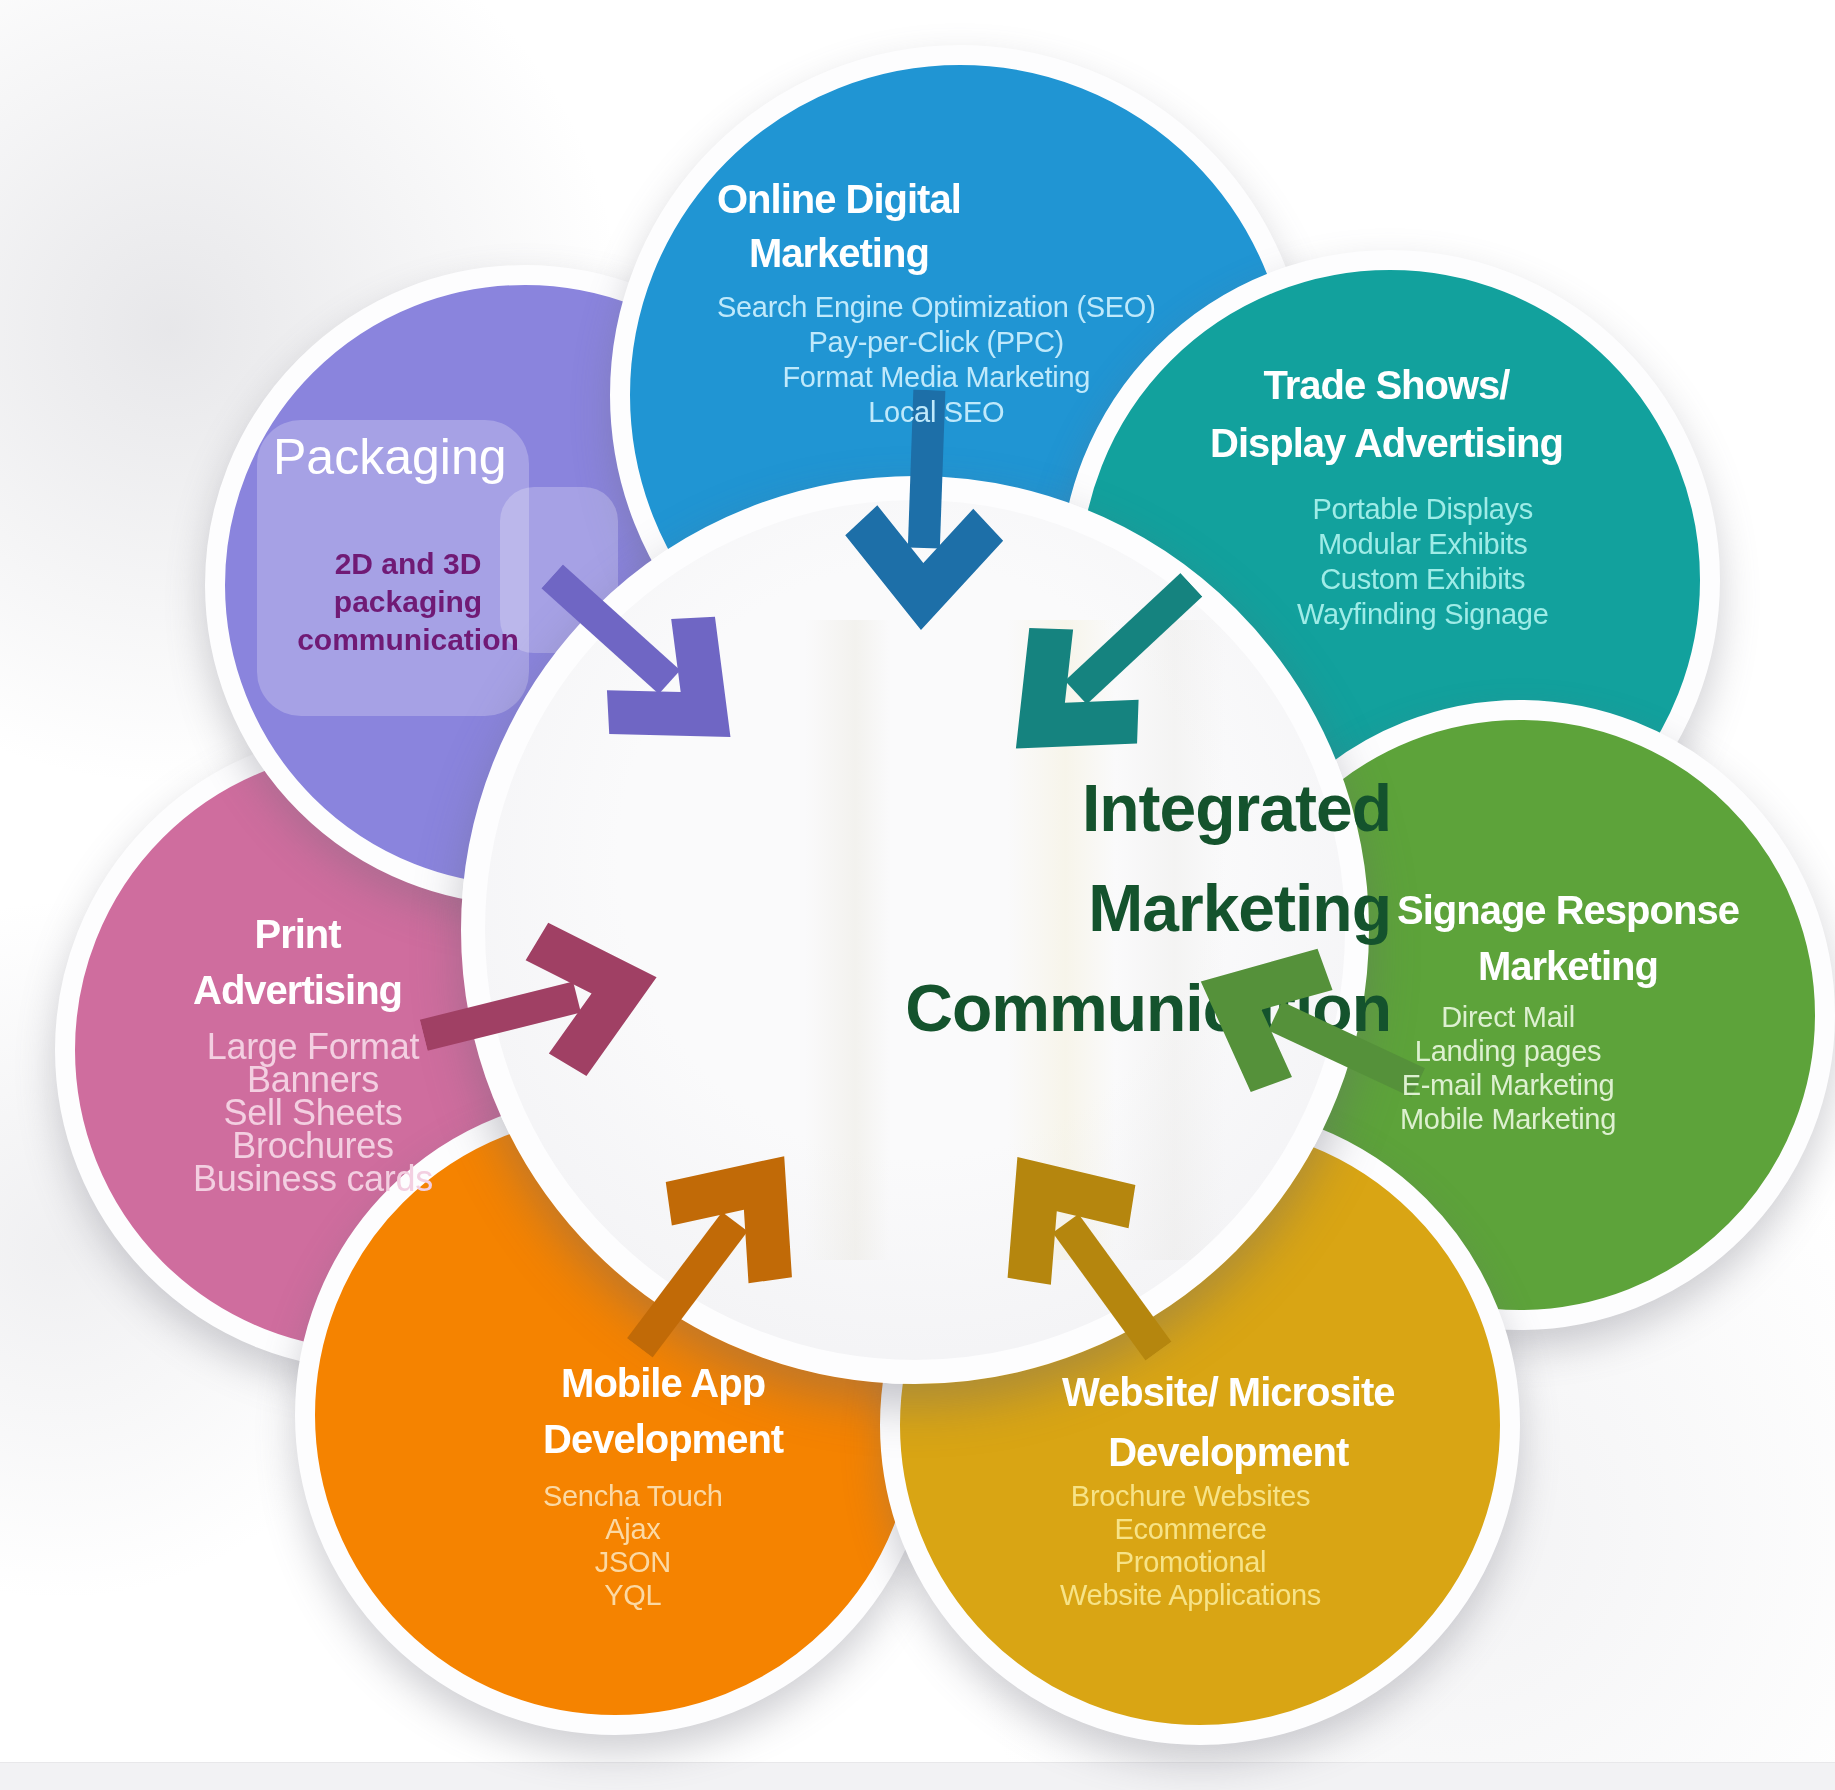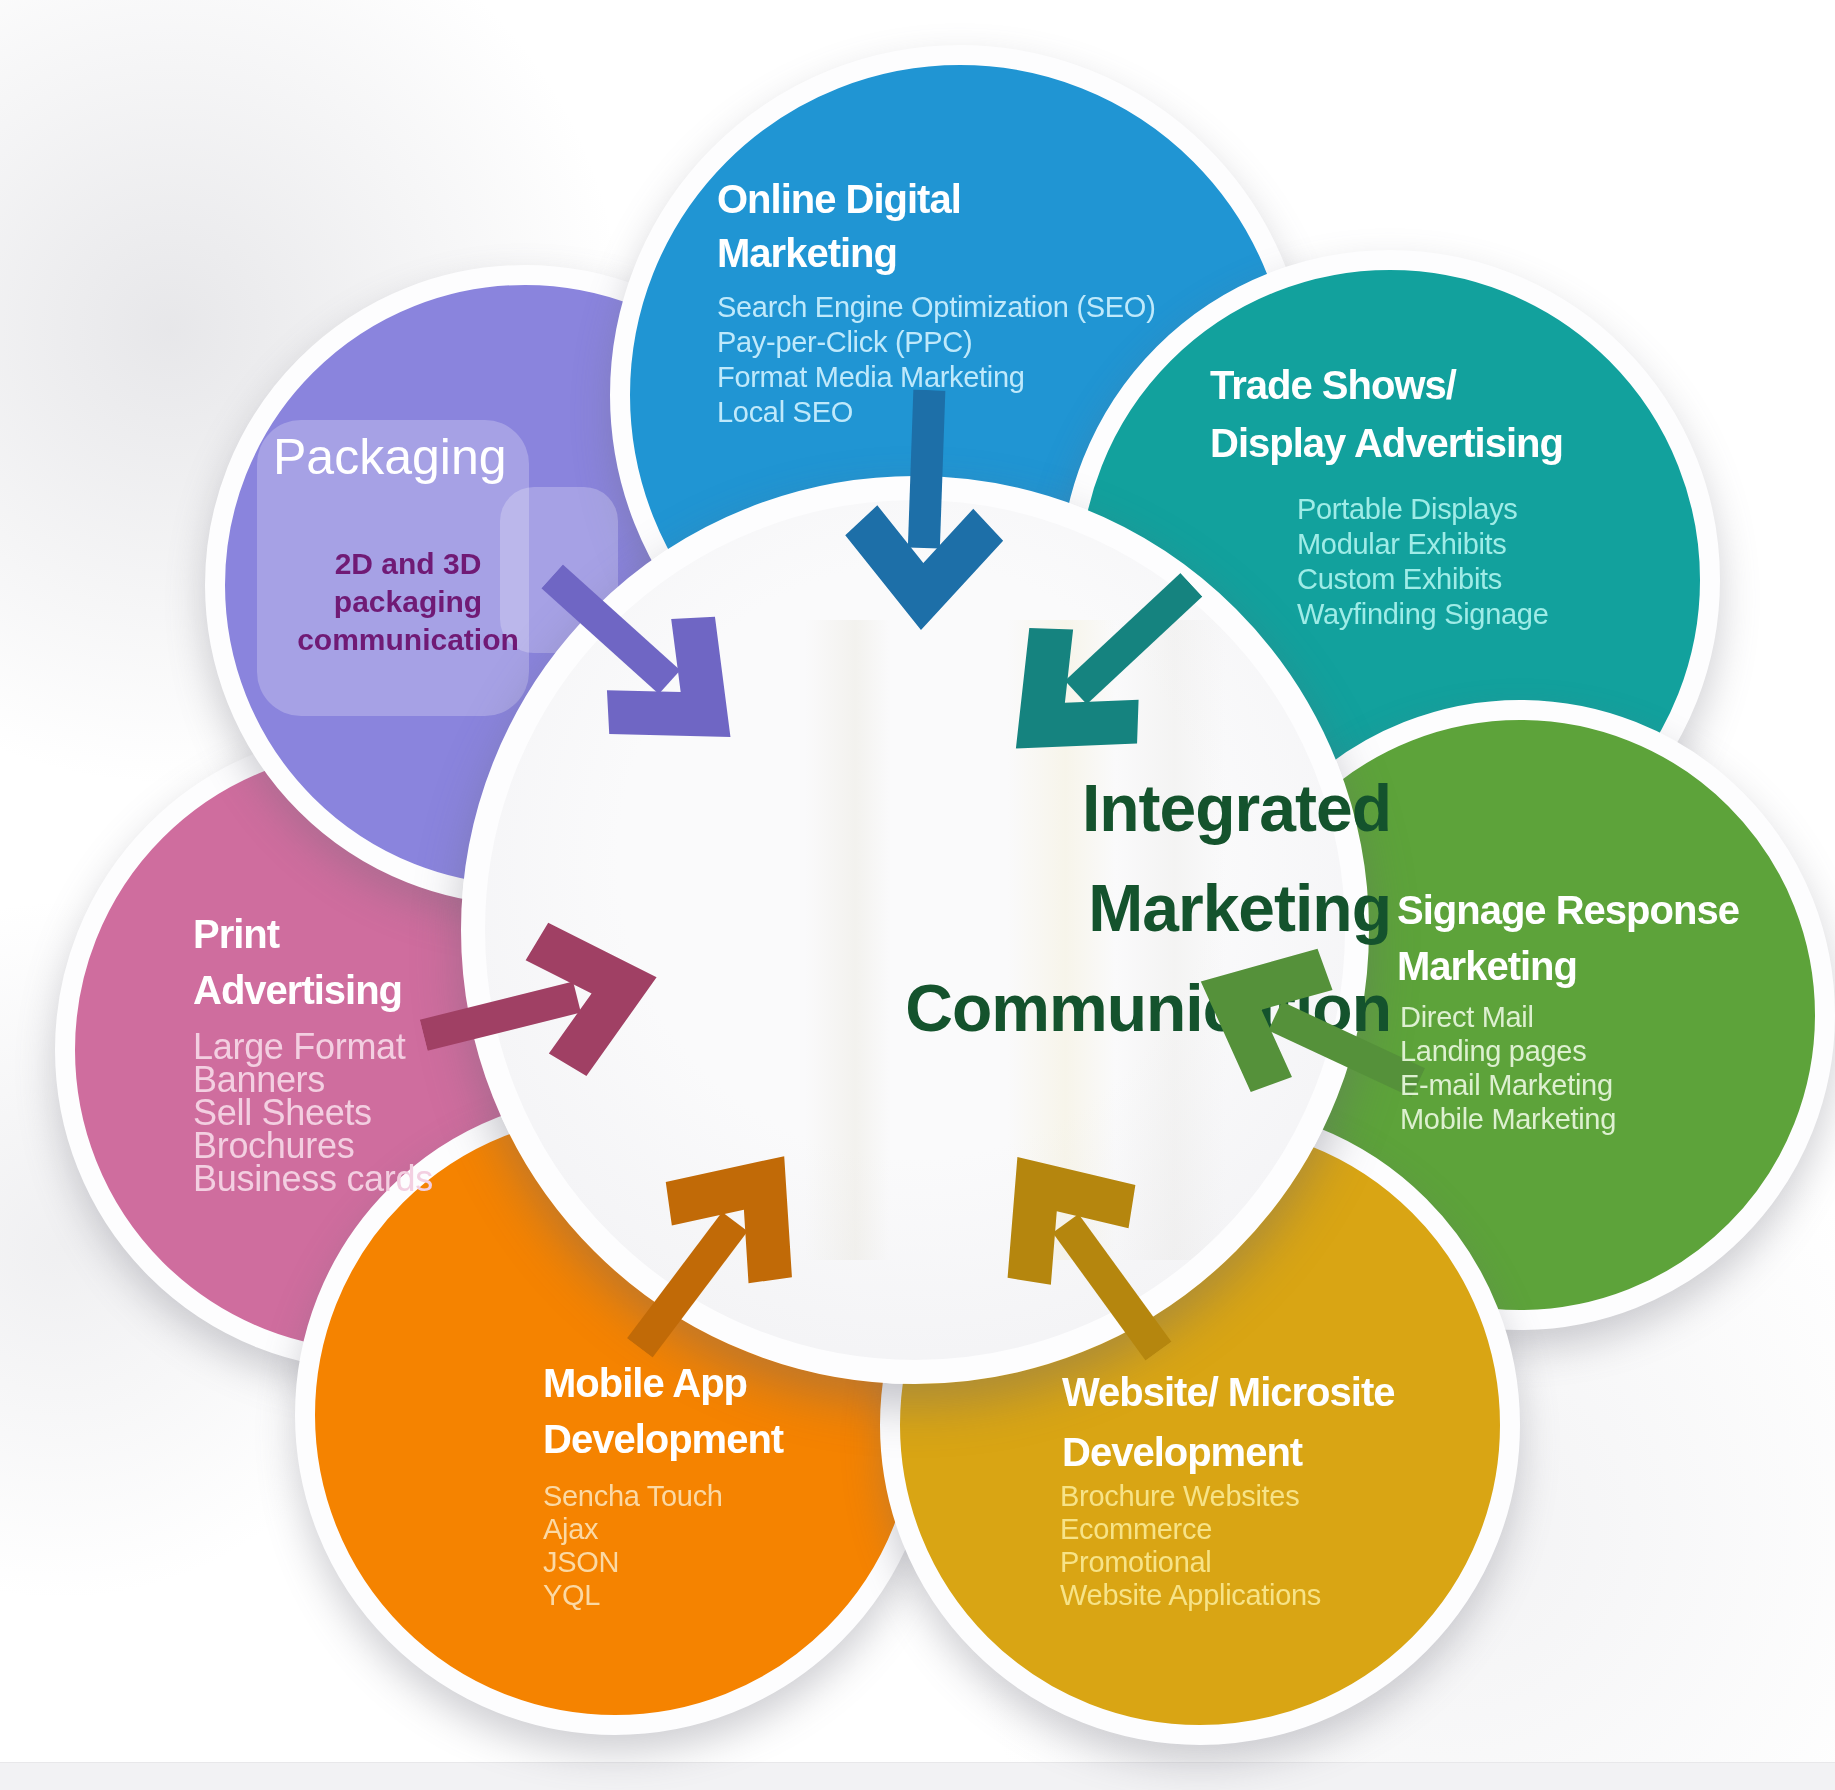--- a/index.html
+++ b/index.html
@@ -39,21 +39,21 @@
     box-shadow:0 22px 48px rgba(100,100,112,.38);
     overflow:hidden;
   }
   .watermark{
     position:absolute;left:320px;top:120px;width:420px;height:640px;opacity:.55;
     background:
       linear-gradient(90deg, rgba(220,218,210,0) 0%, rgba(224,220,205,.5) 12%, rgba(224,220,205,0) 20%,
         rgba(236,230,190,0) 48%, rgba(240,232,196,.55) 62%, rgba(240,232,196,0) 74%,
         rgba(222,220,214,.4) 88%, rgba(222,220,214,0) 100%);
   }
-  .txt{position:absolute;z-index:12;}
+  .txt{position:absolute;z-index:12;text-align:center;}
   .circle-title{
     color:#ffffff;font-weight:bold;font-size:40px;line-height:54px;
     letter-spacing:-1px;white-space:pre-line;
   }
   .circle-list{font-size:29px;line-height:35px;font-weight:normal;letter-spacing:-0.3px;}
   .circle-list .line{white-space:nowrap;}
 
   
   .t-blue-title  {left:717px; top:172px;}
   .t-blue-list   {left:717px; top:290px;}

